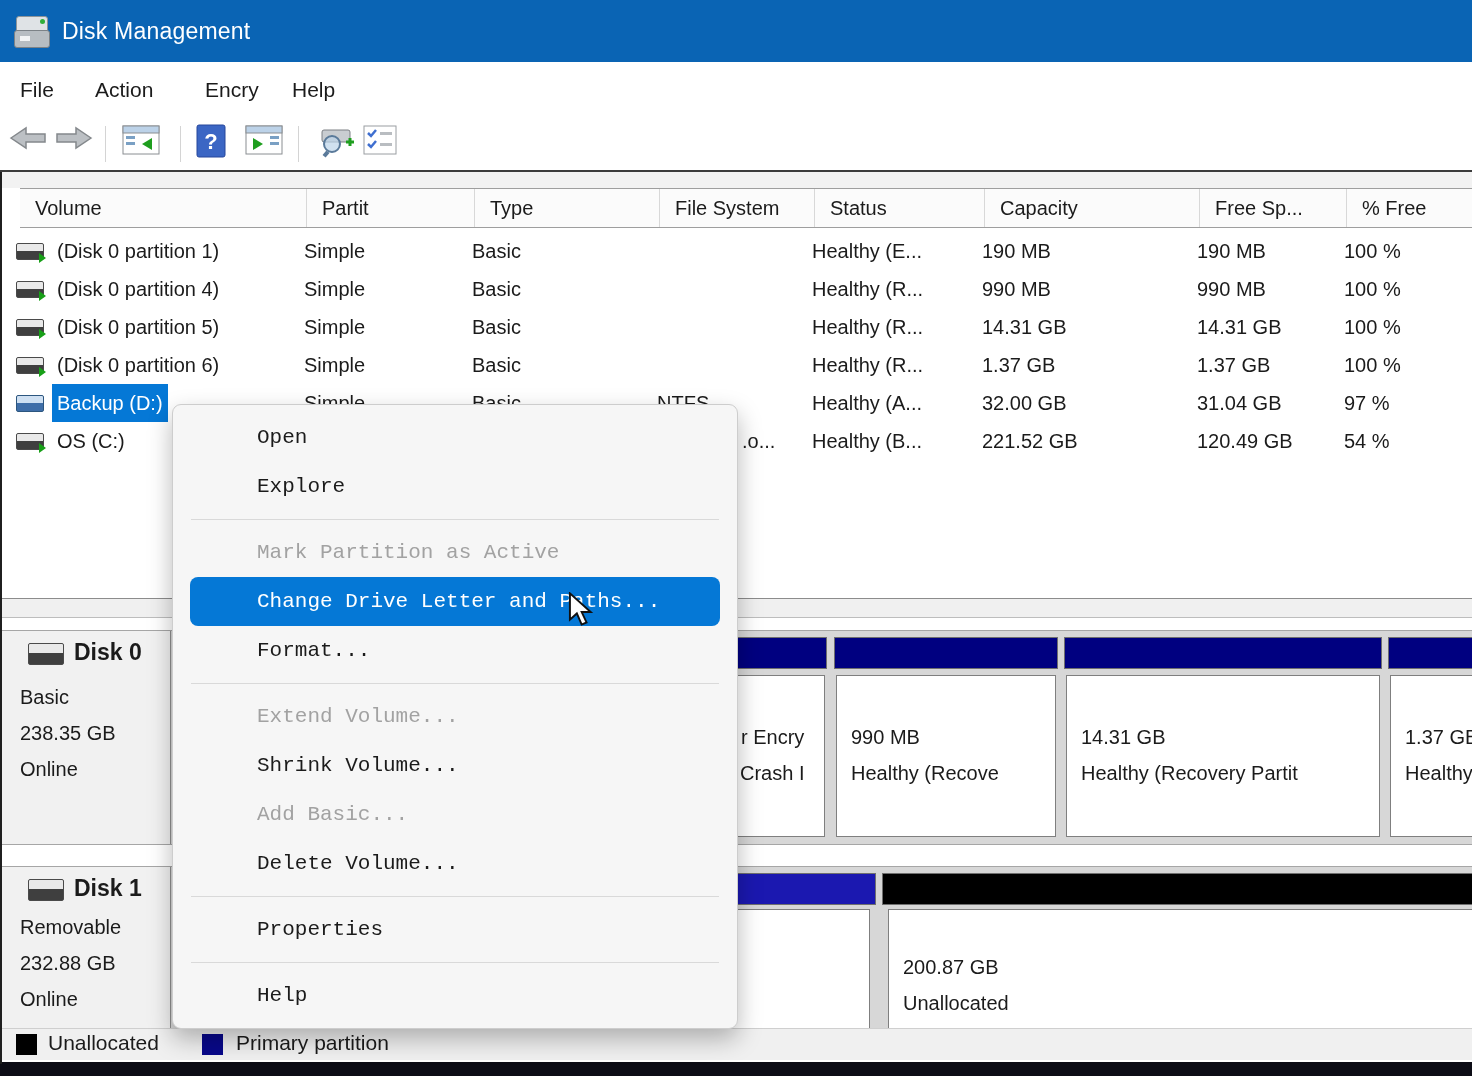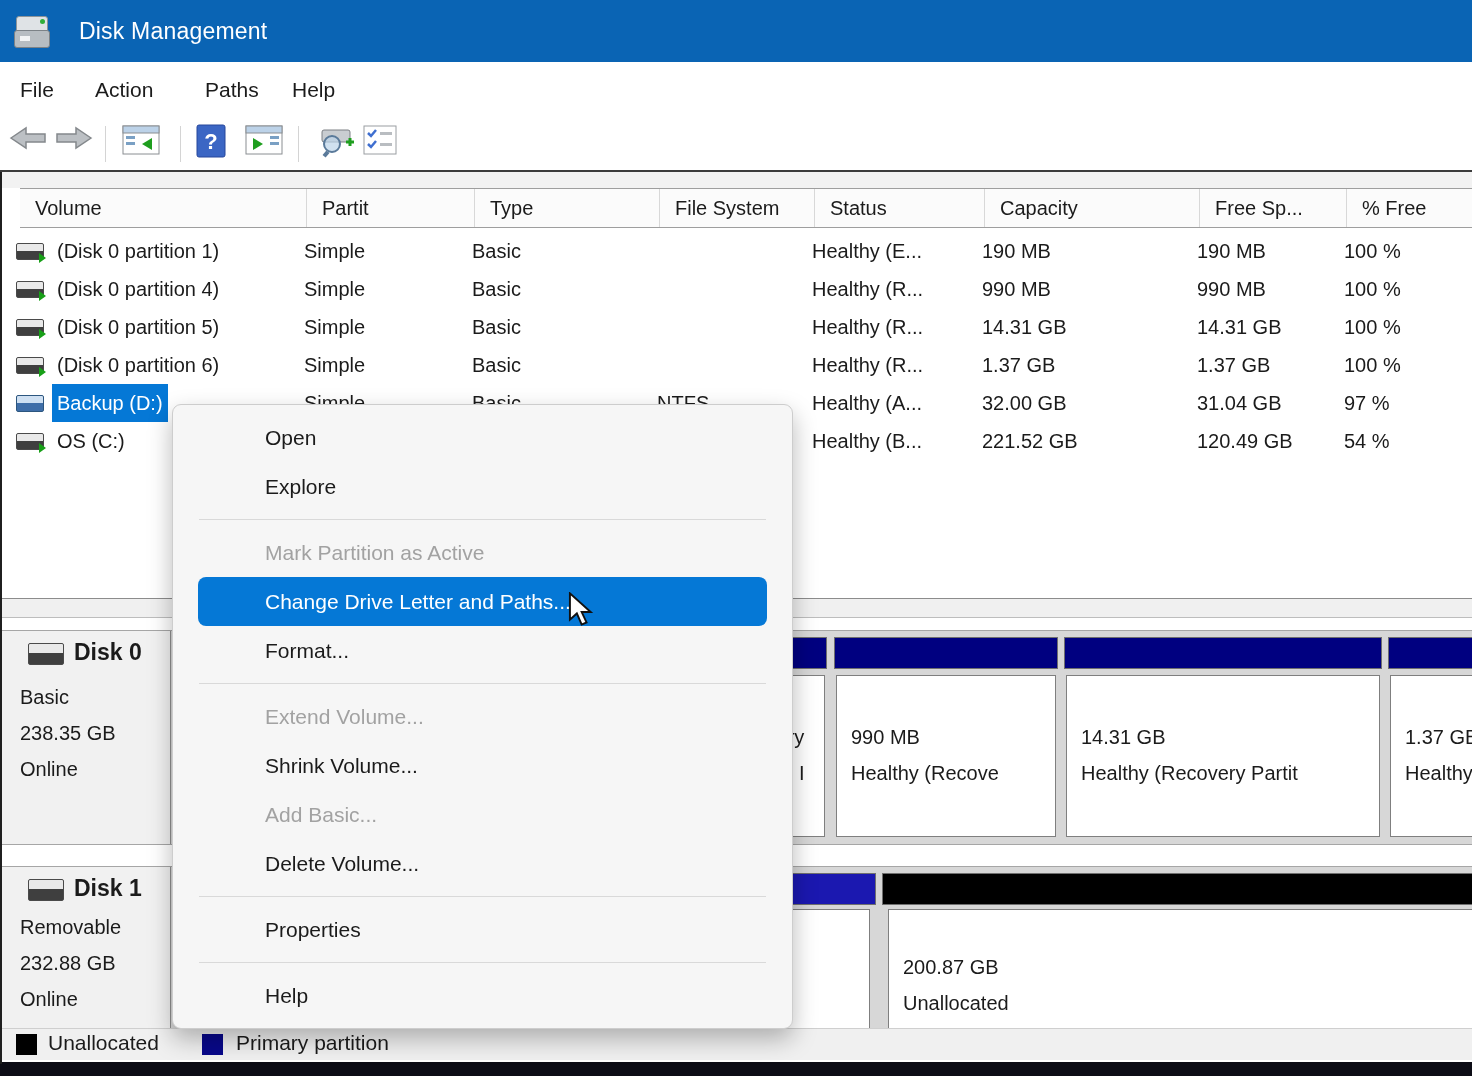--- a/index.html
+++ b/index.html
@@ -3,21 +3,21 @@
 <meta charset="utf-8">
 <style>
   html,body{margin:0;padding:0;background:#2b2b2b;}
   .screen{
     position:relative;width:1472px;height:1076px;overflow:hidden;background:#ffffff;
     font-family:"Liberation Sans","DejaVu Sans",sans-serif;color:#1b1b1b;
   }
   .abs{position:absolute;}
   
   .titlebar{left:0;top:0;width:100%;height:62px;background:#0A64B4;display:flex;align-items:center;}
-  .title-text{color:#fff;font-size:23px;margin-left:29px;letter-spacing:.2px;}
+  .title-text{color:#fff;font-size:23px;margin-left:12px;letter-spacing:.2px;}
   .app-icon{width:36px;height:34px;margin-left:14px;position:relative;}
   .app-icon .top{position:absolute;left:2px;top:2px;width:30px;height:16px;background:#dfe3e6;border-radius:3px;border:1px solid #8d9499;}
   .app-icon .bot{position:absolute;left:0px;top:16px;width:34px;height:16px;background:#b7bdc2;border-radius:3px;border:1px solid #7c8287;}
   .app-icon .slot{position:absolute;left:6px;top:22px;width:10px;height:5px;background:#f2f4f5;}
   .app-icon .led{position:absolute;right:5px;top:5px;width:5px;height:5px;background:#2fae3a;border-radius:50%;}
   
   .menubar{left:0;top:62px;width:100%;height:56px;background:#ffffff;}
   .menubar span{position:absolute;top:0;line-height:56px;font-size:21px;cursor:default;}
   
   .toolbar{left:0;top:118px;width:100%;height:52px;background:#ffffff;}
@@ -56,22 +56,22 @@
   .di-line{position:absolute;left:18px;font-size:20px;white-space:nowrap;}
   .part-bar{position:absolute;height:32px;border:1px solid #6f6f6f;box-sizing:border-box;}
   .part-body{position:absolute;background:#ffffff;border:1px solid #7f7f7f;box-sizing:border-box;overflow:hidden;}
   .pb-line{position:absolute;left:14px;font-size:20px;white-space:nowrap;}
   
   .legend{left:0;top:1028px;width:100%;height:32px;background:#f0f0f0;border-top:1px solid #cfcfcf;box-sizing:border-box;}
   .lg-sq{position:absolute;top:5px;width:21px;height:21px;}
   .lg-label{position:absolute;top:2px;font-size:21px;}
   .bottom-bar{left:0;top:1062px;width:100%;height:14px;background:#0d0d16;}
   
-  .ctx{left:172px;top:404px;width:621px;background:#f6f6f6;border:1px solid #cdcdcd;border-radius:9px;
-    box-shadow:0 10px 24px rgba(0,0,0,.28);z-index:10;padding:8px 12px;box-sizing:border-box;}
+  .ctx{left:172px;top:404px;width:566px;background:#f6f6f6;border:1px solid #cdcdcd;border-radius:9px;
+    box-shadow:0 10px 24px rgba(0,0,0,.28);z-index:10;padding:8px 4px;box-sizing:border-box;font-family:Liberation Mono, monospace;}
   .ctx-item{height:49px;line-height:49px;font-size:21px;padding-left:80px;white-space:nowrap;}
   .ctx-item.disabled{color:#a2a2a2;}
   .ctx-item.highlighted{background:#0578D6;color:#ffffff;margin:0 13px;padding-left:67px;border-radius:8px;}
   .ctx-div{height:1px;background:#d9d9d9;margin:8px 14px;}
   .cursor{z-index:11;}
 </style>
 </head>
 <body>
 
 <div class="screen">
@@ -82,21 +82,21 @@
         <div class="bot"></div>
         <div class="slot"></div>
         <div class="led"></div>
     </div>
     <div class="title-text">Disk Management</div>
   </div>
 
   <div class="abs menubar">
     <span style="left:20px">File</span>
     <span style="left:95px">Action</span>
-    <span style="left:205px">Paths</span>
+    <span style="left:205px">Encry</span>
     <span style="left:292px">Help</span>
   </div>
 
   <div class="abs toolbar">
     <div class="tb-btn" style="left:8px">
       <svg width="40" height="28" viewBox="0 0 40 28">
           <path d="M3 14 L18 4 V10 H37 V18 H18 V24 Z" fill="#bcc0c4" stroke="#84888c" stroke-width="1.5"></path>
         </svg>
     </div>
     <div class="tb-btn" style="left:54px">

